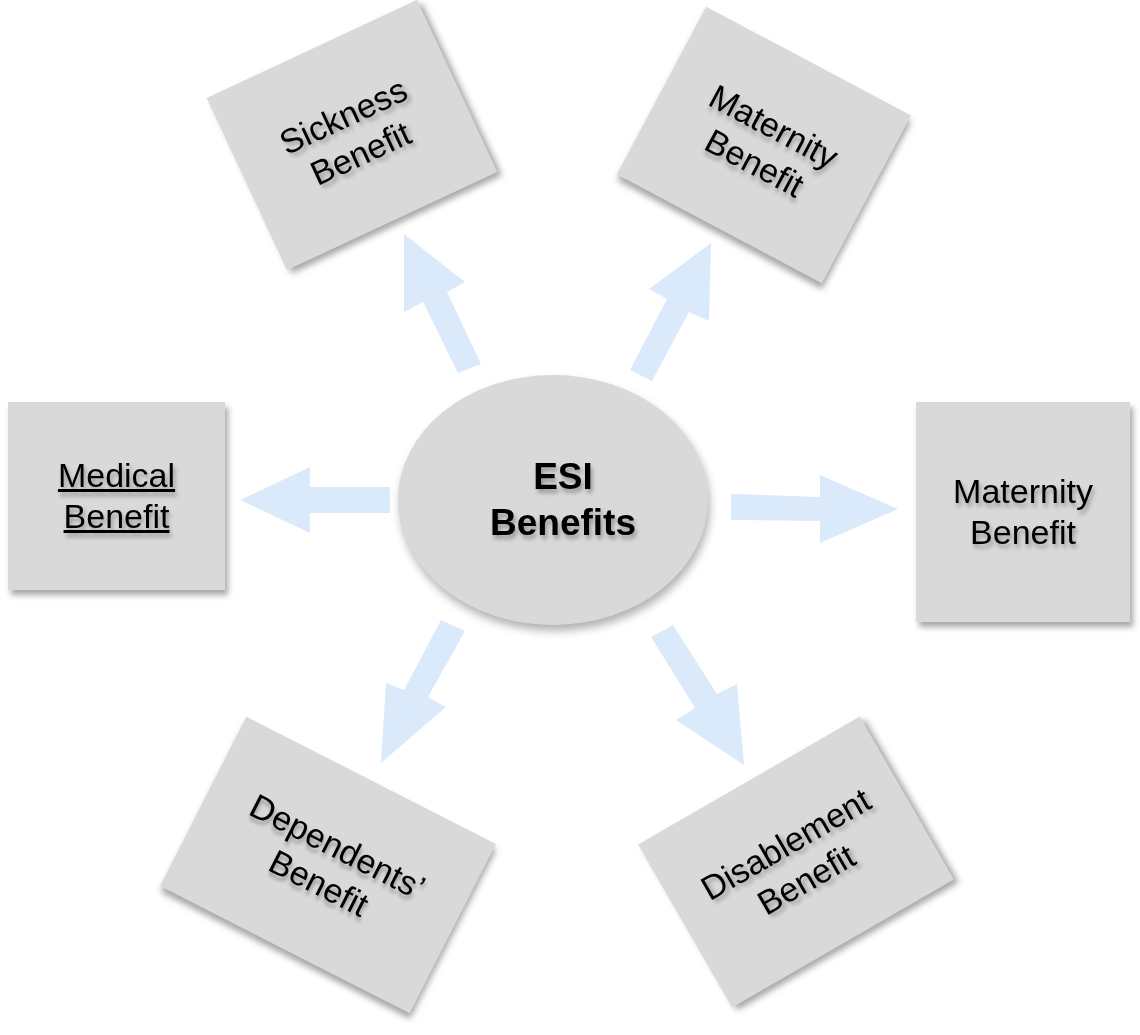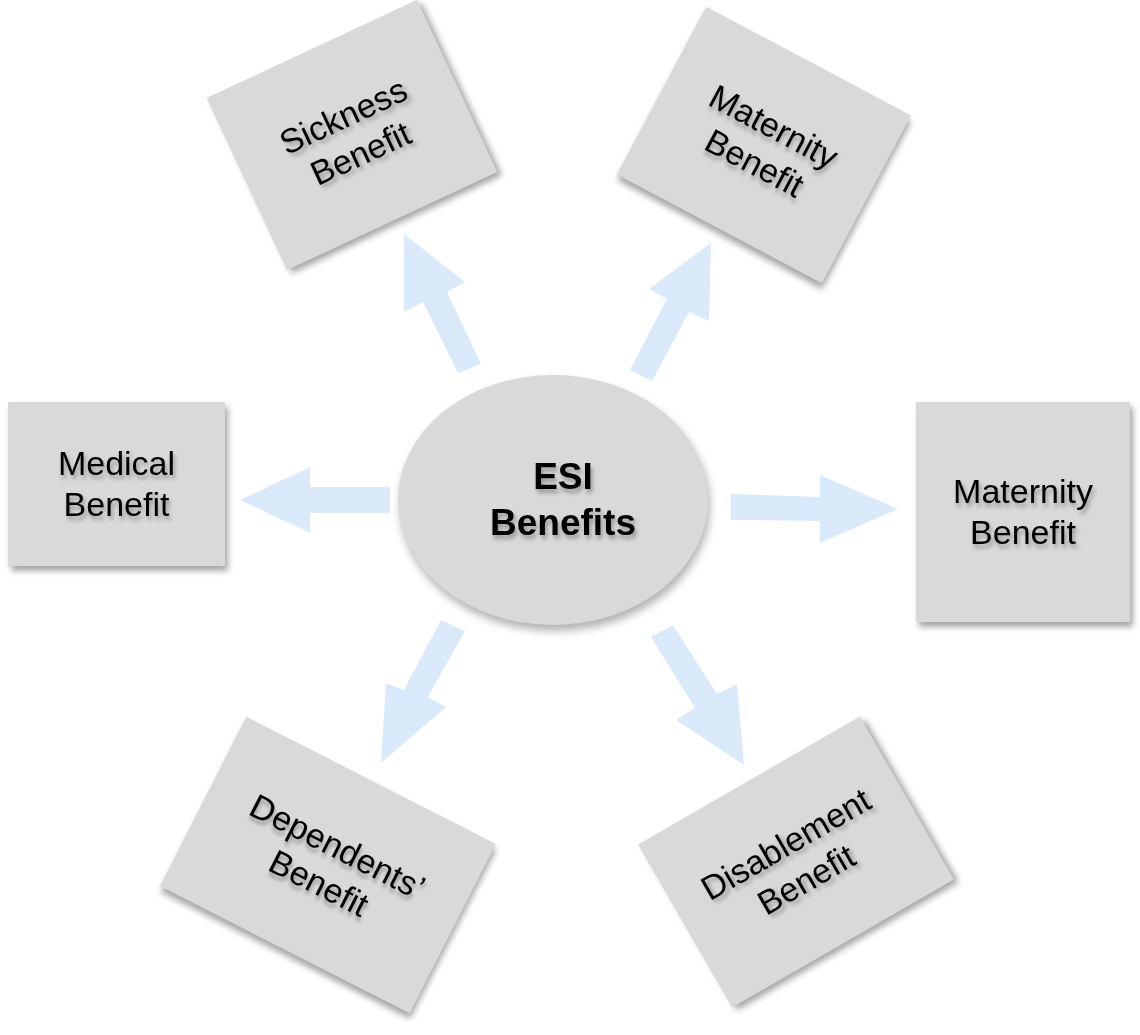--- a/index.html
+++ b/index.html
@@ -50,21 +50,21 @@
 <div class="box" style="left:236px; top:40px; width:232px; height:190px; transform:rotate(-25deg);">
   <span>Sickness
 Benefit</span>
 </div>
 
 <div class="box" style="left:648px; top:50px; width:232px; height:190px; transform:rotate(28deg);">
   <span>Maternity
 Benefit</span>
 </div>
 
-<div class="box" style="left:8px; top:402px; width:217px; height:164px;">
+<div class="box" style="left:8px; top:402px; width:217px; height:188px;text-decoration:underline;">
   <span>Medical
 Benefit</span>
 </div>
 
 <div class="box" style="left:916px; top:402px; width:214px; height:220px;">
   <span>Maternity
 Benefit</span>
 </div>
 
 <div class="box" style="left:188px; top:770px; width:280px; height:190px; transform:rotate(27deg);">

